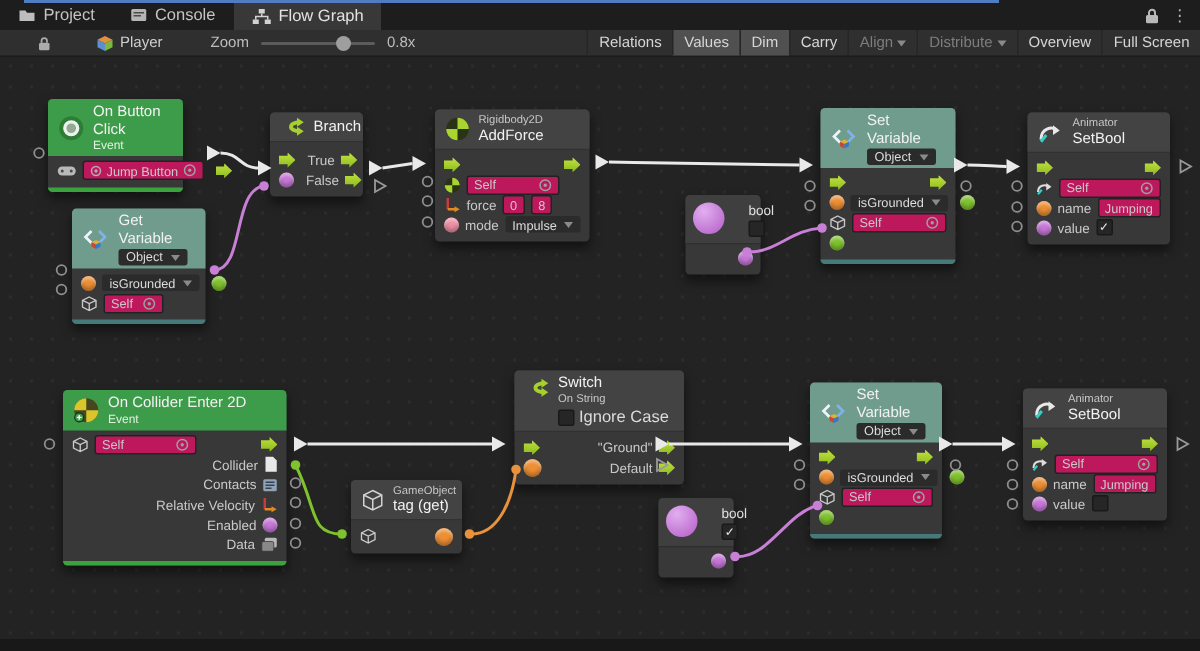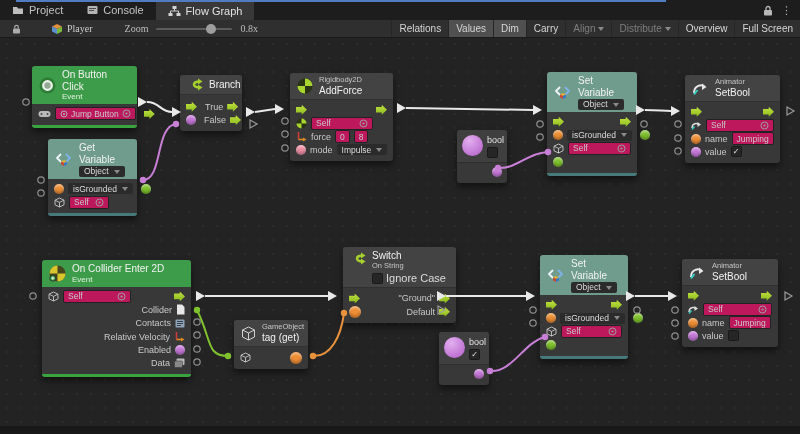--- a/index.html
+++ b/index.html
@@ -4,21 +4,21 @@
 <style>
   html,body{margin:0;padding:0;background:#161616;}
   #app{position:relative;width:800px;height:434px;background:#232323;font-family:"Liberation Sans",sans-serif;overflow:hidden;-webkit-font-smoothing:antialiased;}
   
   #topline{position:absolute;left:16px;top:0;width:650px;height:2px;background:var(--accent-blue,#4f7dbf);z-index:9;}
   #tabbar{position:absolute;left:0;top:0;width:800px;height:20px;background:#1d1d1d;display:flex;align-items:stretch;z-index:8;}
   .tab{display:flex;align-items:center;gap:5px;padding:0 12px;color:#c4c4c4;font-size:11px;}
   .tab.active{background:#383838;border-top:2px solid var(--accent-blue,#4f7dbf);color:#e2e2e2;}
   #tab-right{margin-left:auto;display:flex;align-items:center;gap:8px;padding-right:8px;color:#b5b5b5;}
   #toolbar{position:absolute;left:0;top:20px;width:800px;height:17px;background:#2f2f2f;border-bottom:1px solid #1b1b1b;display:flex;align-items:center;font-size:10px;color:#cfcfcf;z-index:8;}
-  #toolbar .lgroup{display:flex;align-items:center;gap:8px;padding-left:12px;font-family:Liberation Serif, serif;}
+  #toolbar .lgroup{display:flex;align-items:center;gap:8px;padding-left:25px;}
   .chip{display:flex;align-items:center;gap:4px;}
   .zoomtrack{position:relative;width:76px;height:2px;background:#5c5c5c;border-radius:1px;}
   .zoomhandle{position:absolute;left:50px;top:-4px;width:10px;height:10px;border-radius:50%;background:#9e9e9e;}
   #toolbar .rgroup{margin-left:auto;display:flex;align-items:center;height:100%;}
   .tbtn{display:flex;align-items:center;gap:3px;height:100%;padding:0 7px;border-left:1px solid #262626;color:#d6d6d6;}
   .tbtn.active{background:#505050;}
   .tbtn.disabled{color:#7d7d7d;}
   .dcaret{width:0;height:0;border-left:3px solid transparent;border-right:3px solid transparent;border-top:4px solid #8a8a8a;}
   
   #graph{position:absolute;left:0;top:37px;width:800px;height:391px;background-color:#232323;
@@ -47,21 +47,21 @@
   .p-green{background:#7fc22e;}
   .p-purple{background:#c678d8;}
   .p-pink{background:#ee8fa5;}
   .field{display:flex;align-items:center;gap:3px;background:#be185d;border:1px solid #222;border-radius:2px;height:11px;padding:0 4px;font-size:8.5px;color:#c9c9c9;white-space:nowrap;}
   .dropdown{display:flex;align-items:center;gap:5px;background:#2b2b2b;border-radius:2px;height:11px;padding:0 5px;font-size:8.5px;color:#dcdcdc;white-space:nowrap;}
   .checkbox{width:9px;height:9px;background:#262626;border:1px solid #191919;border-radius:1.5px;display:flex;align-items:center;justify-content:center;font-size:8px;color:#e6e6e6;line-height:1;}
   .checkbox.checked::after{content:"\2713";}
   .icon{display:inline-flex;flex:none;align-items:center;justify-content:center;}
   
   .lit{width:50px;}
-  .lit-top{display:flex;align-items:flex-start;gap:4px;padding:5px 5px 4px;background:#3f3f3f;border-radius:3px 3px 0 0;border-bottom:1px solid #2e2e2e;}
+  .lit-top{display:flex;align-items:flex-start;gap:16px;padding:5px 5px 4px;background:#3f3f3f;border-radius:3px 3px 0 0;border-bottom:1px solid #2e2e2e;}
   .big-port{flex:none;width:21px;height:21px;border-radius:50%;background:radial-gradient(circle at 35% 28%,#e2aef0,#b25cc6);}
   .lit-col{display:flex;flex-direction:column;align-items:flex-start;gap:2px;}
   .lit-label{font-size:9px;color:#e0e0e0;}
   .lit-bottom{display:flex;align-items:center;justify-content:flex-end;height:17px;padding:0 5px 3px;}
   .rlabel{color:#c9c9c9;}
   svg{display:block;}
 </style>
 </head>
 <body>
 
@@ -147,21 +147,21 @@
           <span class="dcaret"></span>
         </span>
       <span class="tbtn">Overview</span>
       <span class="tbtn">Full Screen</span>
     </div>
   </div>
 
   <div id="graph"></div>
   <div id="graph-bottom"></div>
 
-  <div class="node event" style="left:32px;top:66px;width:105px;">
+  <div class="node event" style="left:32px;top:66px;width:90px;">
     <div class="hdr">
       <span class="icon">
           <svg width="17" height="17">
             <circle cx="8.5" cy="8.5" r="8" fill="#2e7d36"></circle>
             <circle cx="8.5" cy="8.5" r="4.3" fill="#93a993" stroke="#ecf2ec" stroke-width="2.2"></circle>
           </svg>
         </span>
       <span class="titles">
           <span class="title">On Button Click</span>
           <span class="sub">Event</span>

